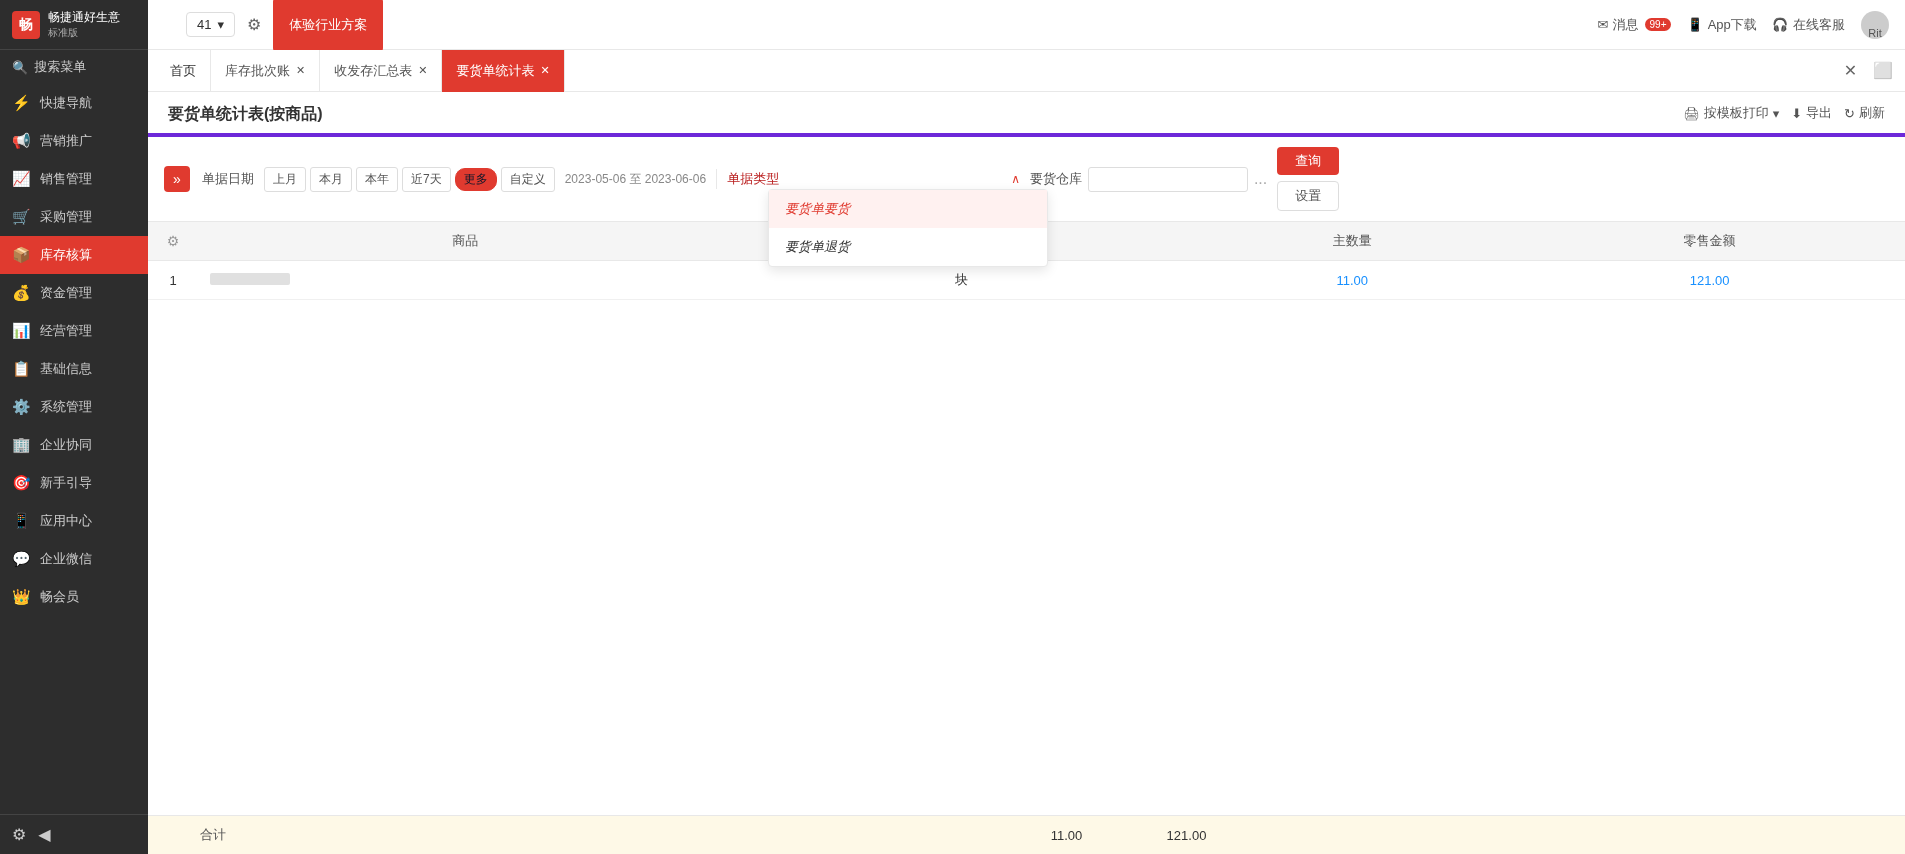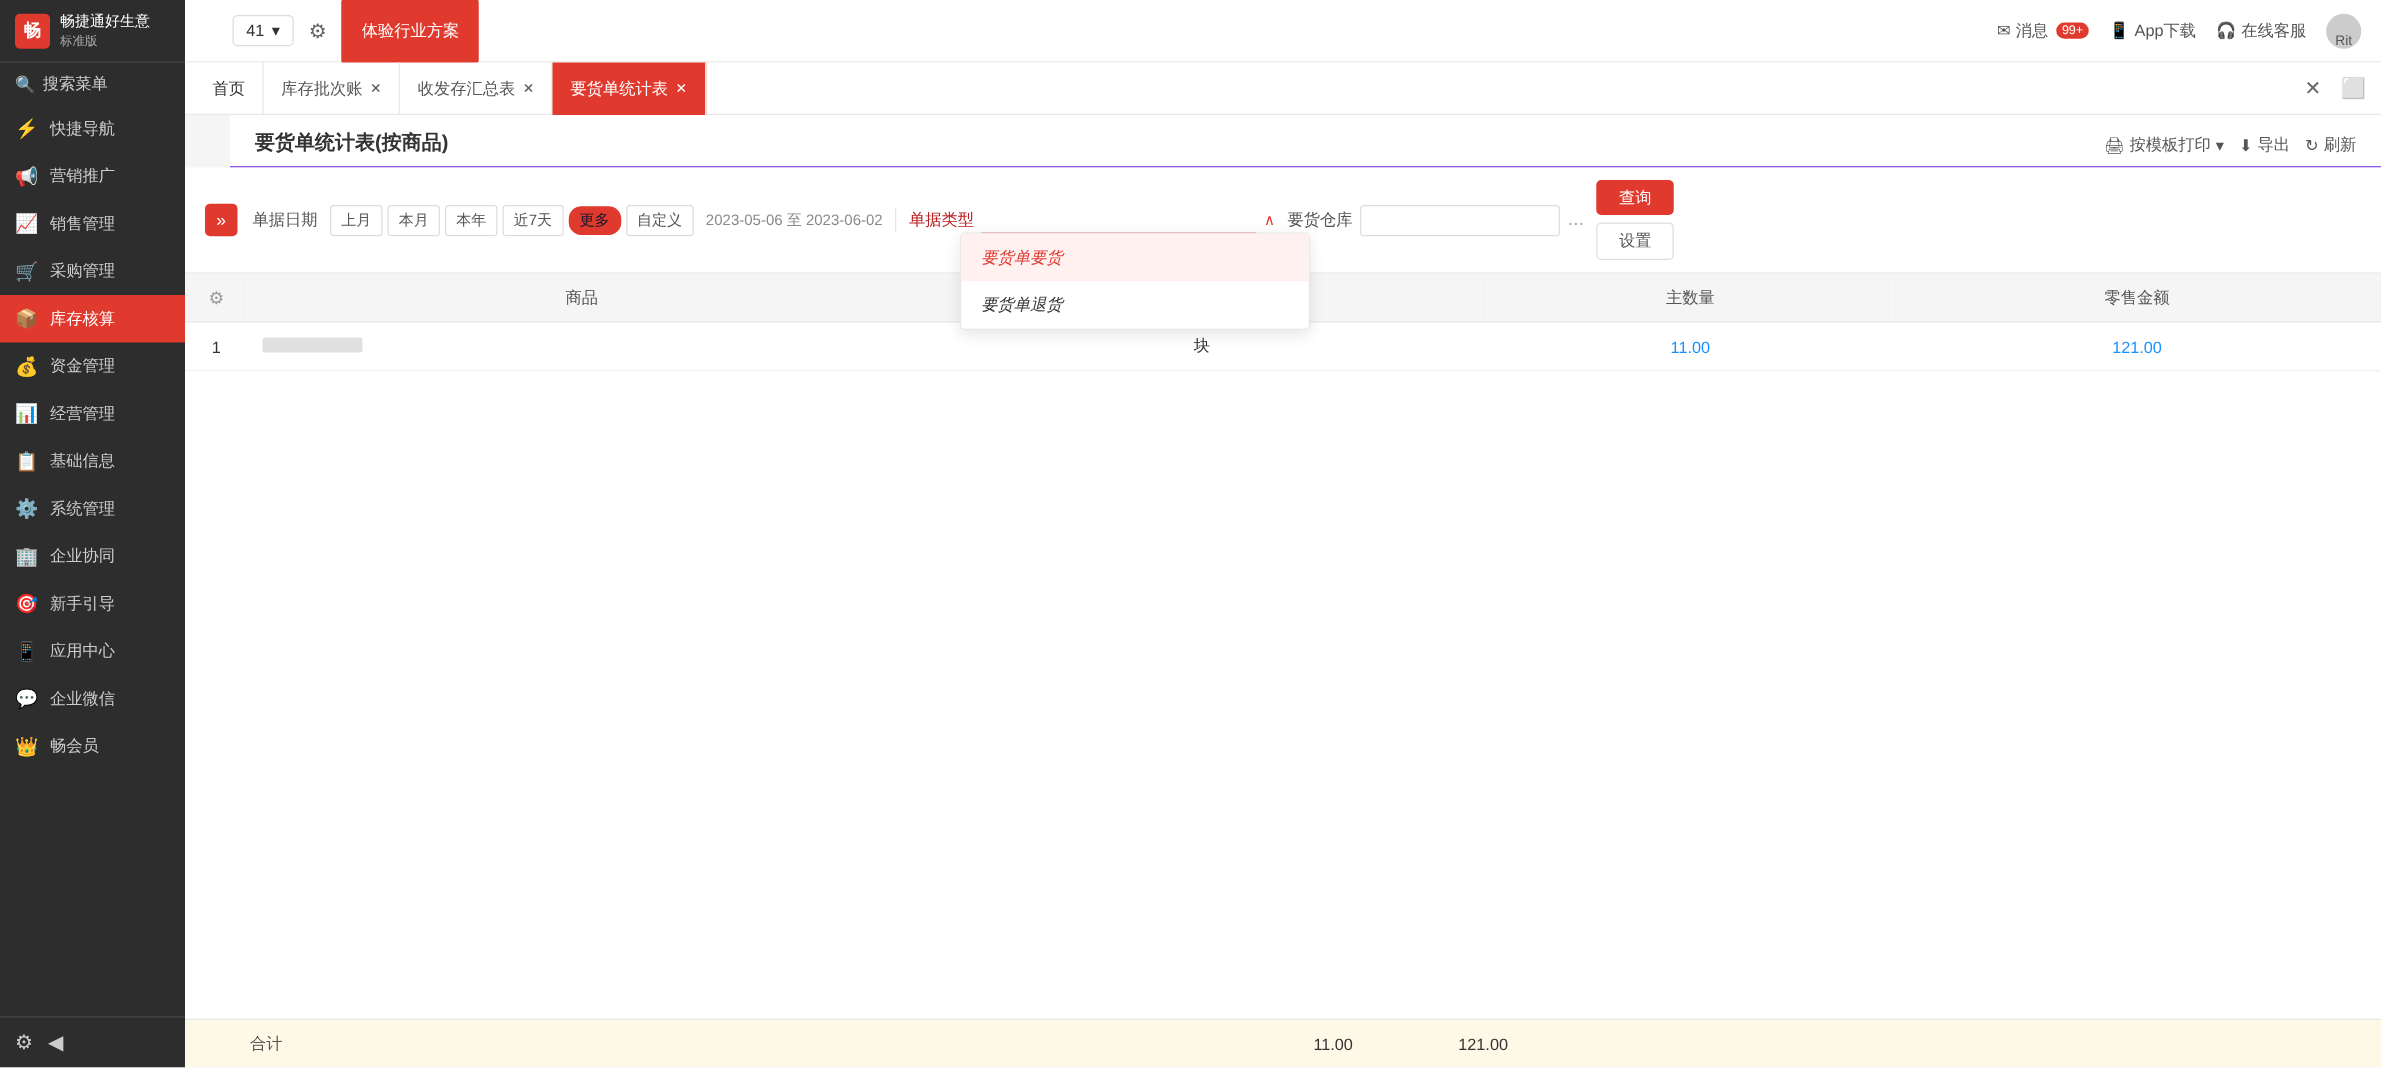--- a/index.html
+++ b/index.html
@@ -131,24 +131,23 @@
       flex: 1;
       overflow: hidden;
       display: flex;
       flex-direction: column;
       background: #f5f5f5;
     }
 
     .page-header {
       background: #fff;
       padding: 12px 20px 8px;
-      display: flex; align-items: flex-end; justify-content: space-between;
-      border-bottom: 1px solid #6d28d9;
-      flex-shrink: 0;
-      margin-left: 36px;
+      display: flex; align-items: flex-start; justify-content: space-between;
+      border-bottom: 4px solid #6d28d9;
+      flex-shrink: 0;
     }
     .page-title { font-size: 16px; font-weight: bold; color: #333; }
     .page-header-actions { display: flex; align-items: center; gap: 12px; }
     .header-action-btn {
       display: flex; align-items: center; gap: 4px;
       color: #555; cursor: pointer; font-size: 13px; background: none; border: none;
     }
 
     
     .filter-area {
@@ -452,21 +451,21 @@
       <div class="filter-row">
         <span class="filter-label">单据日期</span>
         <div class="date-btns" id="date-btns-container">
             <button class="date-btn">上月</button>
             <button class="date-btn">本月</button>
             <button class="date-btn">本年</button>
             <button class="date-btn">近7天</button>
             <button class="date-btn active-more">更多</button>
             <button class="date-btn">自定义</button>
           </div>
-        <span class="date-range-text">2023-05-06 至 2023-06-02</span>
+        <span class="date-range-text">2023-05-06 至 2023-06-06</span>
 
         <div class="filter-divider"></div>
 
         <div class="filter-select-wrapper">
           <span class="filter-select-label">单据类型</span>
           <input class="filter-input" value="" style="">
           <span class="dropdown-arrow">∧</span>
         </div>
 
         <div class="warehouse-filter">

